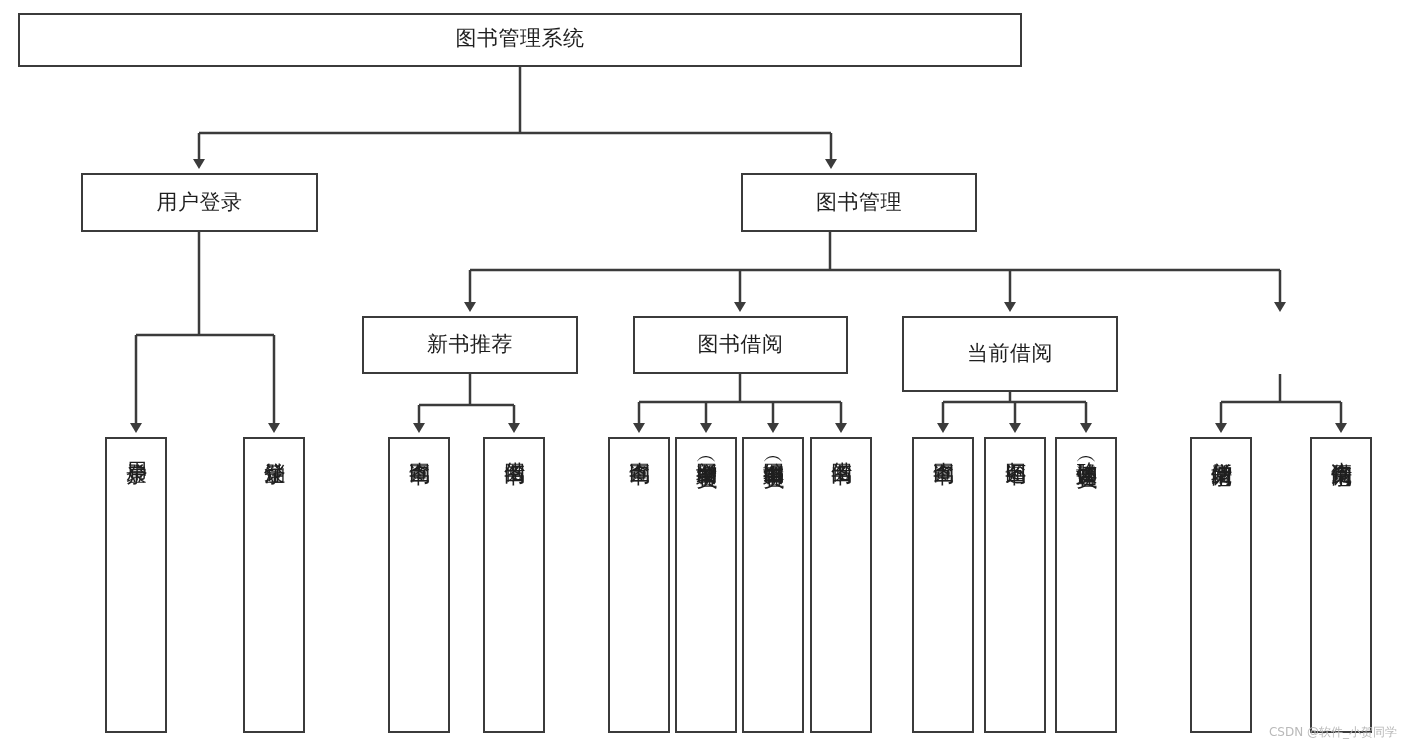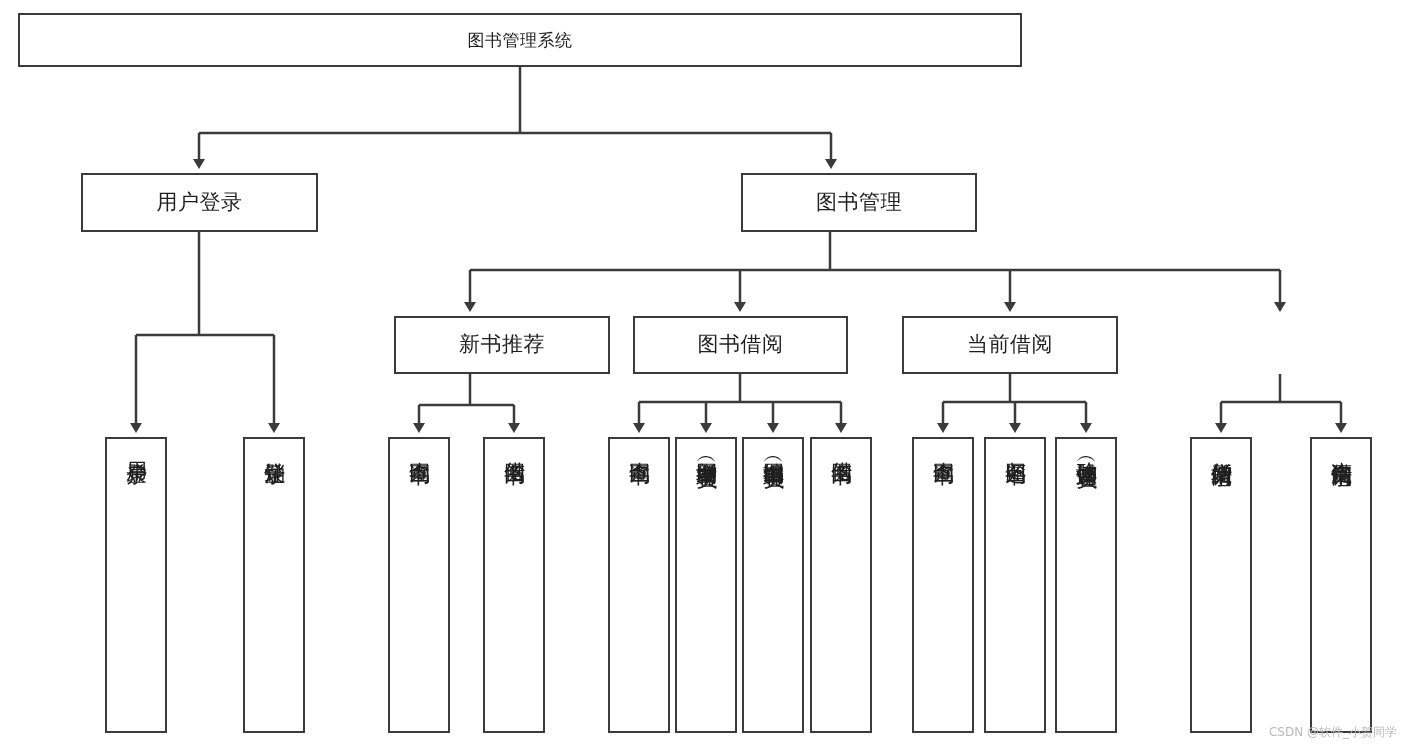--- a/index.html
+++ b/index.html
@@ -43,21 +43,22 @@
     color: #1f1f1f;
     letter-spacing: 0.5px;
   }
   
   .node.horiz .label {
     writing-mode: horizontal-tb;
     font-size: 21px;
     line-height: 1.1;
   }
   .node.root .label {
-    font-size: 17px;
+    font-size: 21px;
+    font-family: Liberation Mono, monospace;
   }
   
   .node.vert {
     align-items: flex-start;
     justify-content: center;
     padding-top: 6px;
   }
   .node.vert .label {
     writing-mode: vertical-rl;
     text-orientation: upright;
@@ -136,27 +137,27 @@
     <span class="label">图书管理系统</span>
   </div>
 
   <div class="node horiz" style="left:81px; top:173px; width:237px; height:59px;">
     <span class="label">用户登录</span>
   </div>
   <div class="node horiz" style="left:712px; top:173px; width:236px; height:59px;margin-left:29px;">
     <span class="label">图书管理</span>
   </div>
 
-  <div class="node horiz" style="left:362px; top:316px; width:216px; height:58px;margin-left:32px;">
+  <div class="node horiz" style="left:362px; top:316px; width:216px; height:58px;">
     <span class="label">新书推荐</span>
   </div>
   <div class="node horiz" style="left:633px; top:316px; width:215px; height:58px;">
     <span class="label">图书借阅</span>
   </div>
-  <div class="node horiz" style="left:902px; top:316px; width:216px; height:58px;justify-content:center;">
+  <div class="node horiz" style="left:902px; top:316px; width:216px; height:76px;justify-content:center;">
     <span class="label">当前借阅</span>
   </div>
 
   <div class="node vert" style="left:105px; top:437px; width:62px; height:296px;">
     <span class="label">用户登录</span>
   </div>
   <div class="node vert" style="left:243px; top:437px; width:62px; height:296px;">
     <span class="label">注销登录</span>
   </div>
   <div class="node vert" style="left:388px; top:437px; width:62px; height:296px;">

